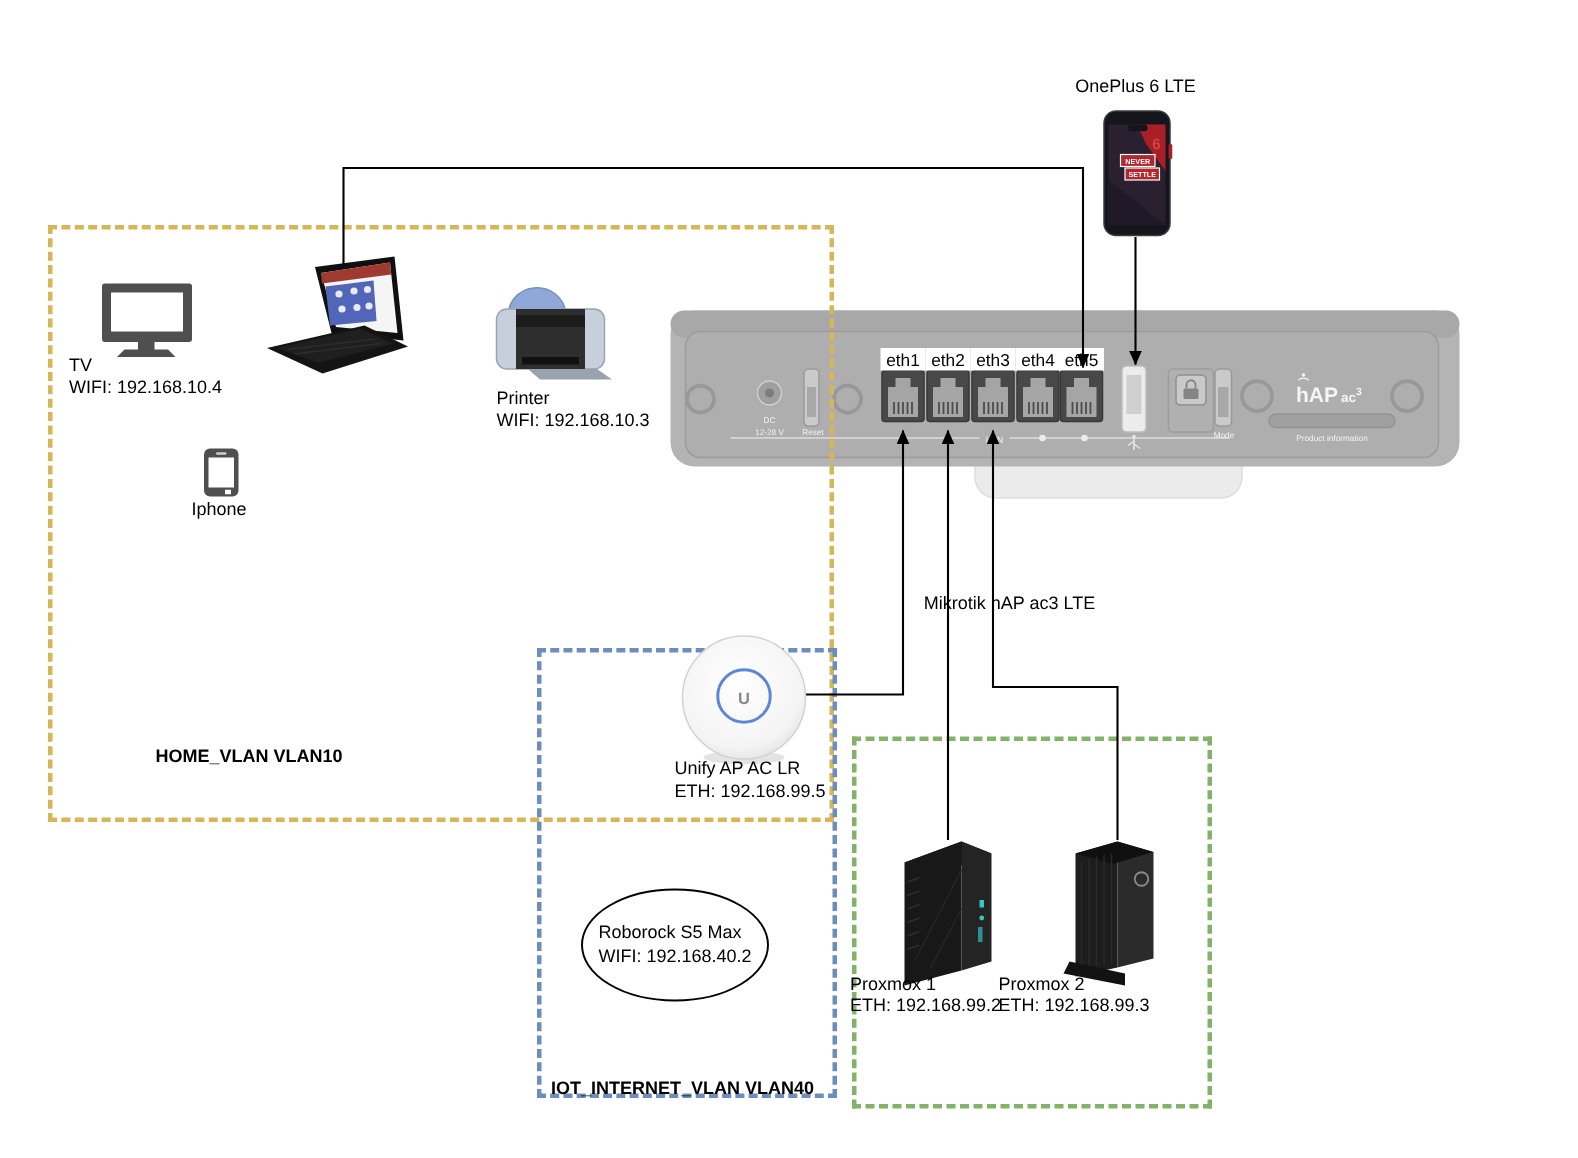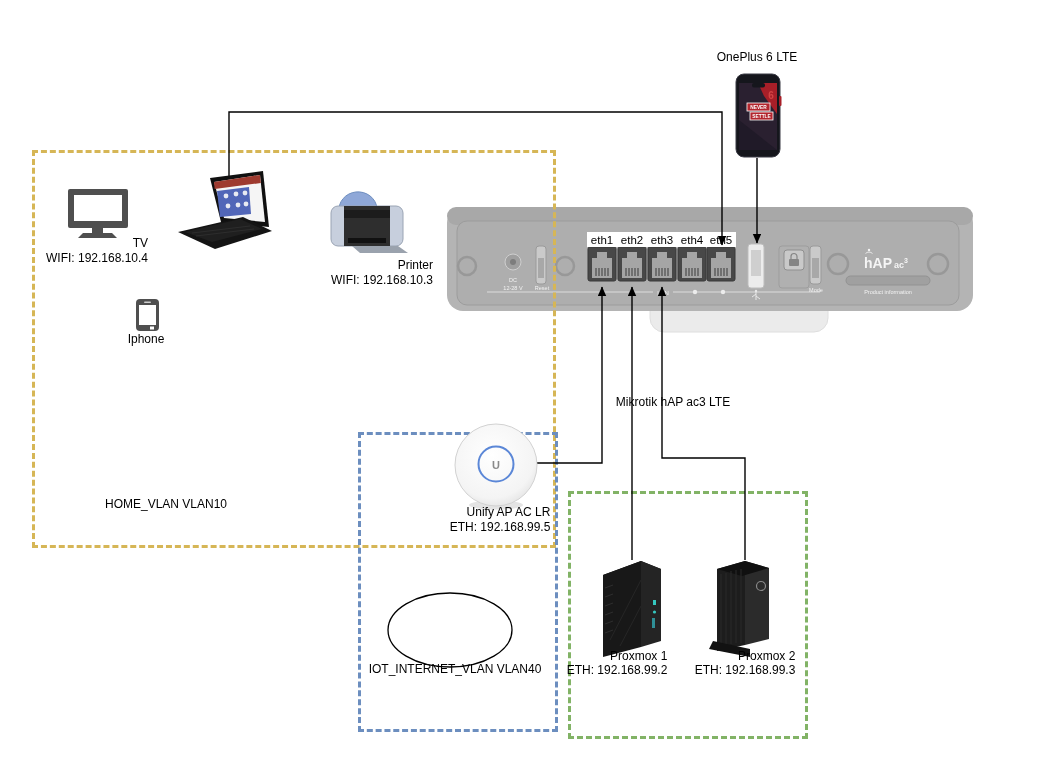--- a/index.html
+++ b/index.html
@@ -5,23 +5,23 @@
   *{margin:0;padding:0;box-sizing:border-box}
   html,body{background:#fff}
   body{width:1052px;height:772px;position:relative;overflow:hidden;
        font-family:"Liberation Sans",sans-serif;color:#000}
   #canvas{position:absolute;left:0;top:0;width:1052px;height:772px;background:#fff}
   svg.layer{position:absolute;left:0;top:0;pointer-events:none}
   .vlan{position:absolute;border:3px dashed}
   .vlan-home{left:32px;top:150px;width:524px;height:398px;border-color:#d6b656}
   .vlan-iot{left:358px;top:432px;width:200px;height:300px;border-color:#6c8ebf}
   .vlan-testing{left:568px;top:491px;width:240px;height:248px;border-color:#82b366}
-  .lbl{position:absolute;transform:translateX(-50%);text-align:right;
+  .lbl{position:absolute;transform:translateX(-50%);text-align:left;
        font-size:12px;line-height:15px;white-space:nowrap}
-  .bold{font-weight:400}
+  .bold{font-weight:700}
   .lh14{line-height:14px}
   .lh16{line-height:16px}
   
   .rt5{font:5.5px "Liberation Sans",sans-serif;fill:#f2f2f2;text-anchor:middle}
   .rt6{font:6px "Liberation Sans",sans-serif;fill:#f2f2f2;text-anchor:middle}
   .ethlbl{font:11.5px "Liberation Sans",sans-serif;fill:#000;text-anchor:middle}
   .brand{font:bold 14px "Liberation Sans",sans-serif;fill:#f5f5f5}
   .brand-sub{font:bold 9px "Liberation Sans",sans-serif;fill:#f5f5f5}
   .brand-sup{font:bold 7px "Liberation Sans",sans-serif;fill:#f5f5f5}
   .ptag{font:bold 4.8px "Liberation Sans",sans-serif;fill:#fff;text-anchor:middle}
@@ -285,33 +285,37 @@
 
   <div class="lbl" style="left:673px;top:395px">
     <div>Mikrotik hAP ac3 LTE</div>
   </div>
 
   <div class="lbl" style="left:500px;top:505px">
     <div>Unify AP AC LR</div>
     <div>ETH: 192.168.99.5</div>
   </div>
 
+  <div class="lbl lh16" style="left:450px;top:613px">
+    <div>Roborock S5 Max</div>
+    <div>WIFI: 192.168.40.2</div>
+  </div>
 
   <div class="lbl lh14" style="left:617px;top:649px">
     <div>Proxmox 1</div>
     <div>ETH: 192.168.99.2</div>
   </div>
 
-  <div class="lbl lh14" style="left:745px;top:649px">
+  <div class="lbl lh14" style="left:716px;top:649px">
     <div>Proxmox 2</div>
     <div>ETH: 192.168.99.3</div>
   </div>
 
   <div class="lbl bold" style="left:166px;top:497px">
     <div>HOME_VLAN VLAN10</div>
   </div>
 
-  <div class="lbl bold" style="left:455px;top:662px">
+  <div class="lbl bold" style="left:455px;top:718px">
     <div>IOT_INTERNET_VLAN VLAN40</div>
   </div>
 
 
 </div>
 
 </body></html>

